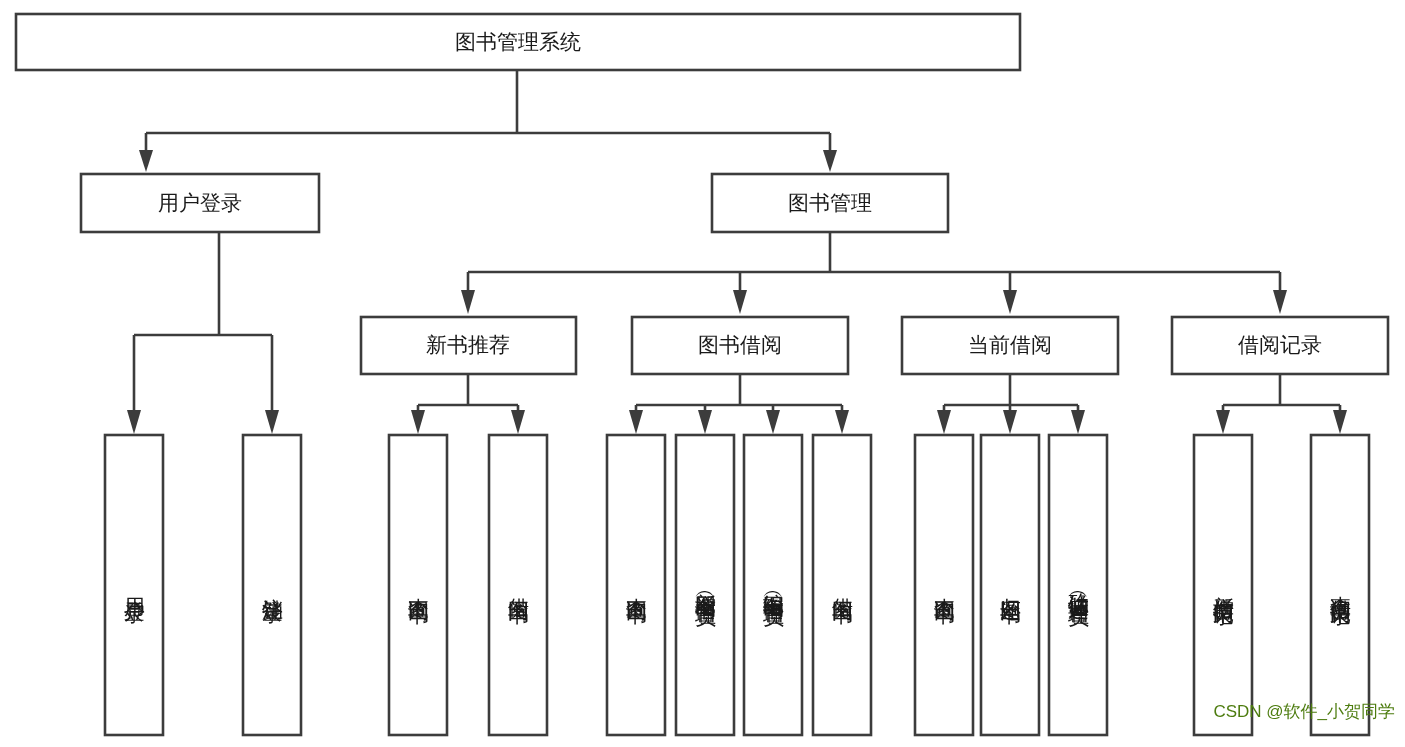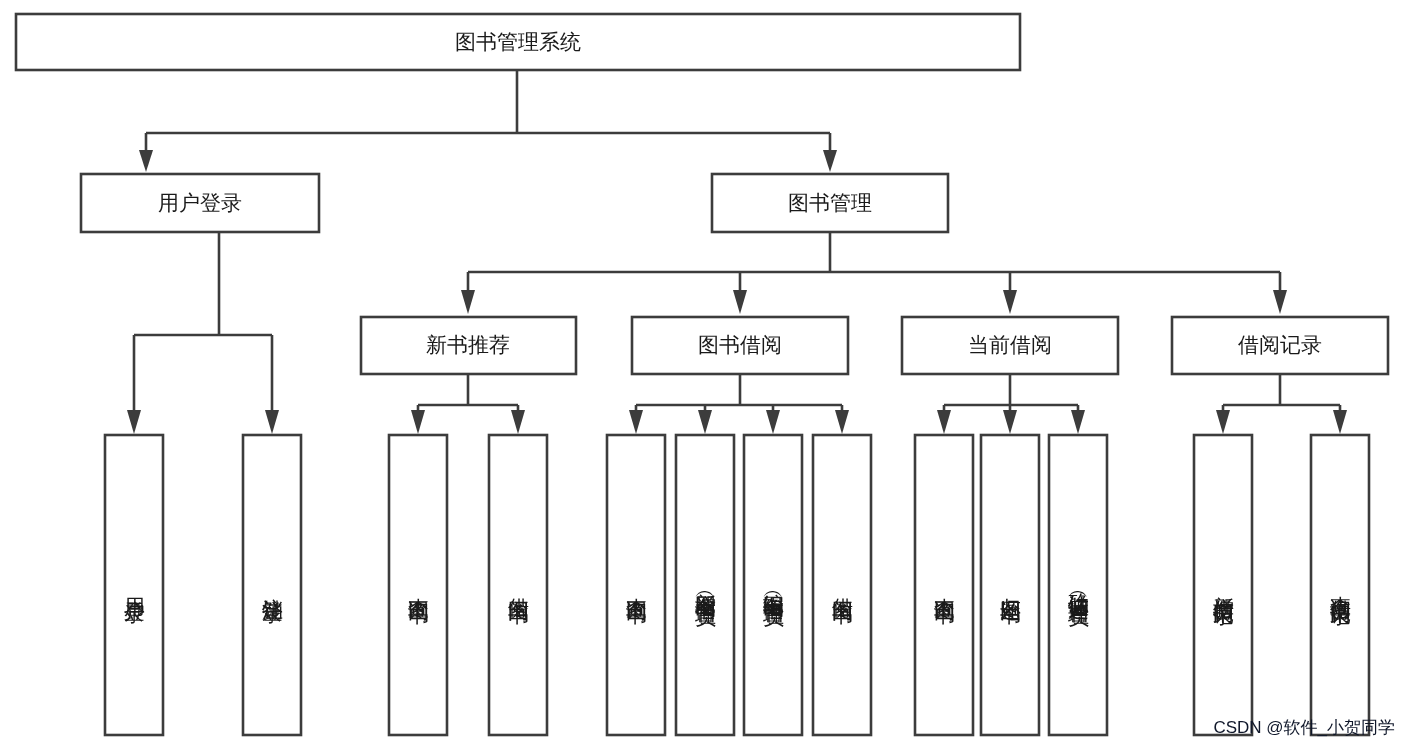--- a/index.html
+++ b/index.html
@@ -60,24 +60,24 @@
     display: flex;
     align-items: center;
     justify-content: center;
     text-align: center;
     white-space: nowrap;
     pointer-events: none;
   }
   .watermark {
     position: absolute;
     right: 10px;
-    bottom: 8px;
+    bottom: 24px;
     font-family: "Liberation Sans", "DejaVu Sans", sans-serif;
     font-size: 17px;
-    color: #0f172a;
+    color: #4d7c0f;
     white-space: nowrap;
   }
 </style>
 </head>
 <body>
 
 <div id="diagram-root">
 
   <svg id="tree-svg" viewBox="0 0 1405 747">
     <defs></defs>

